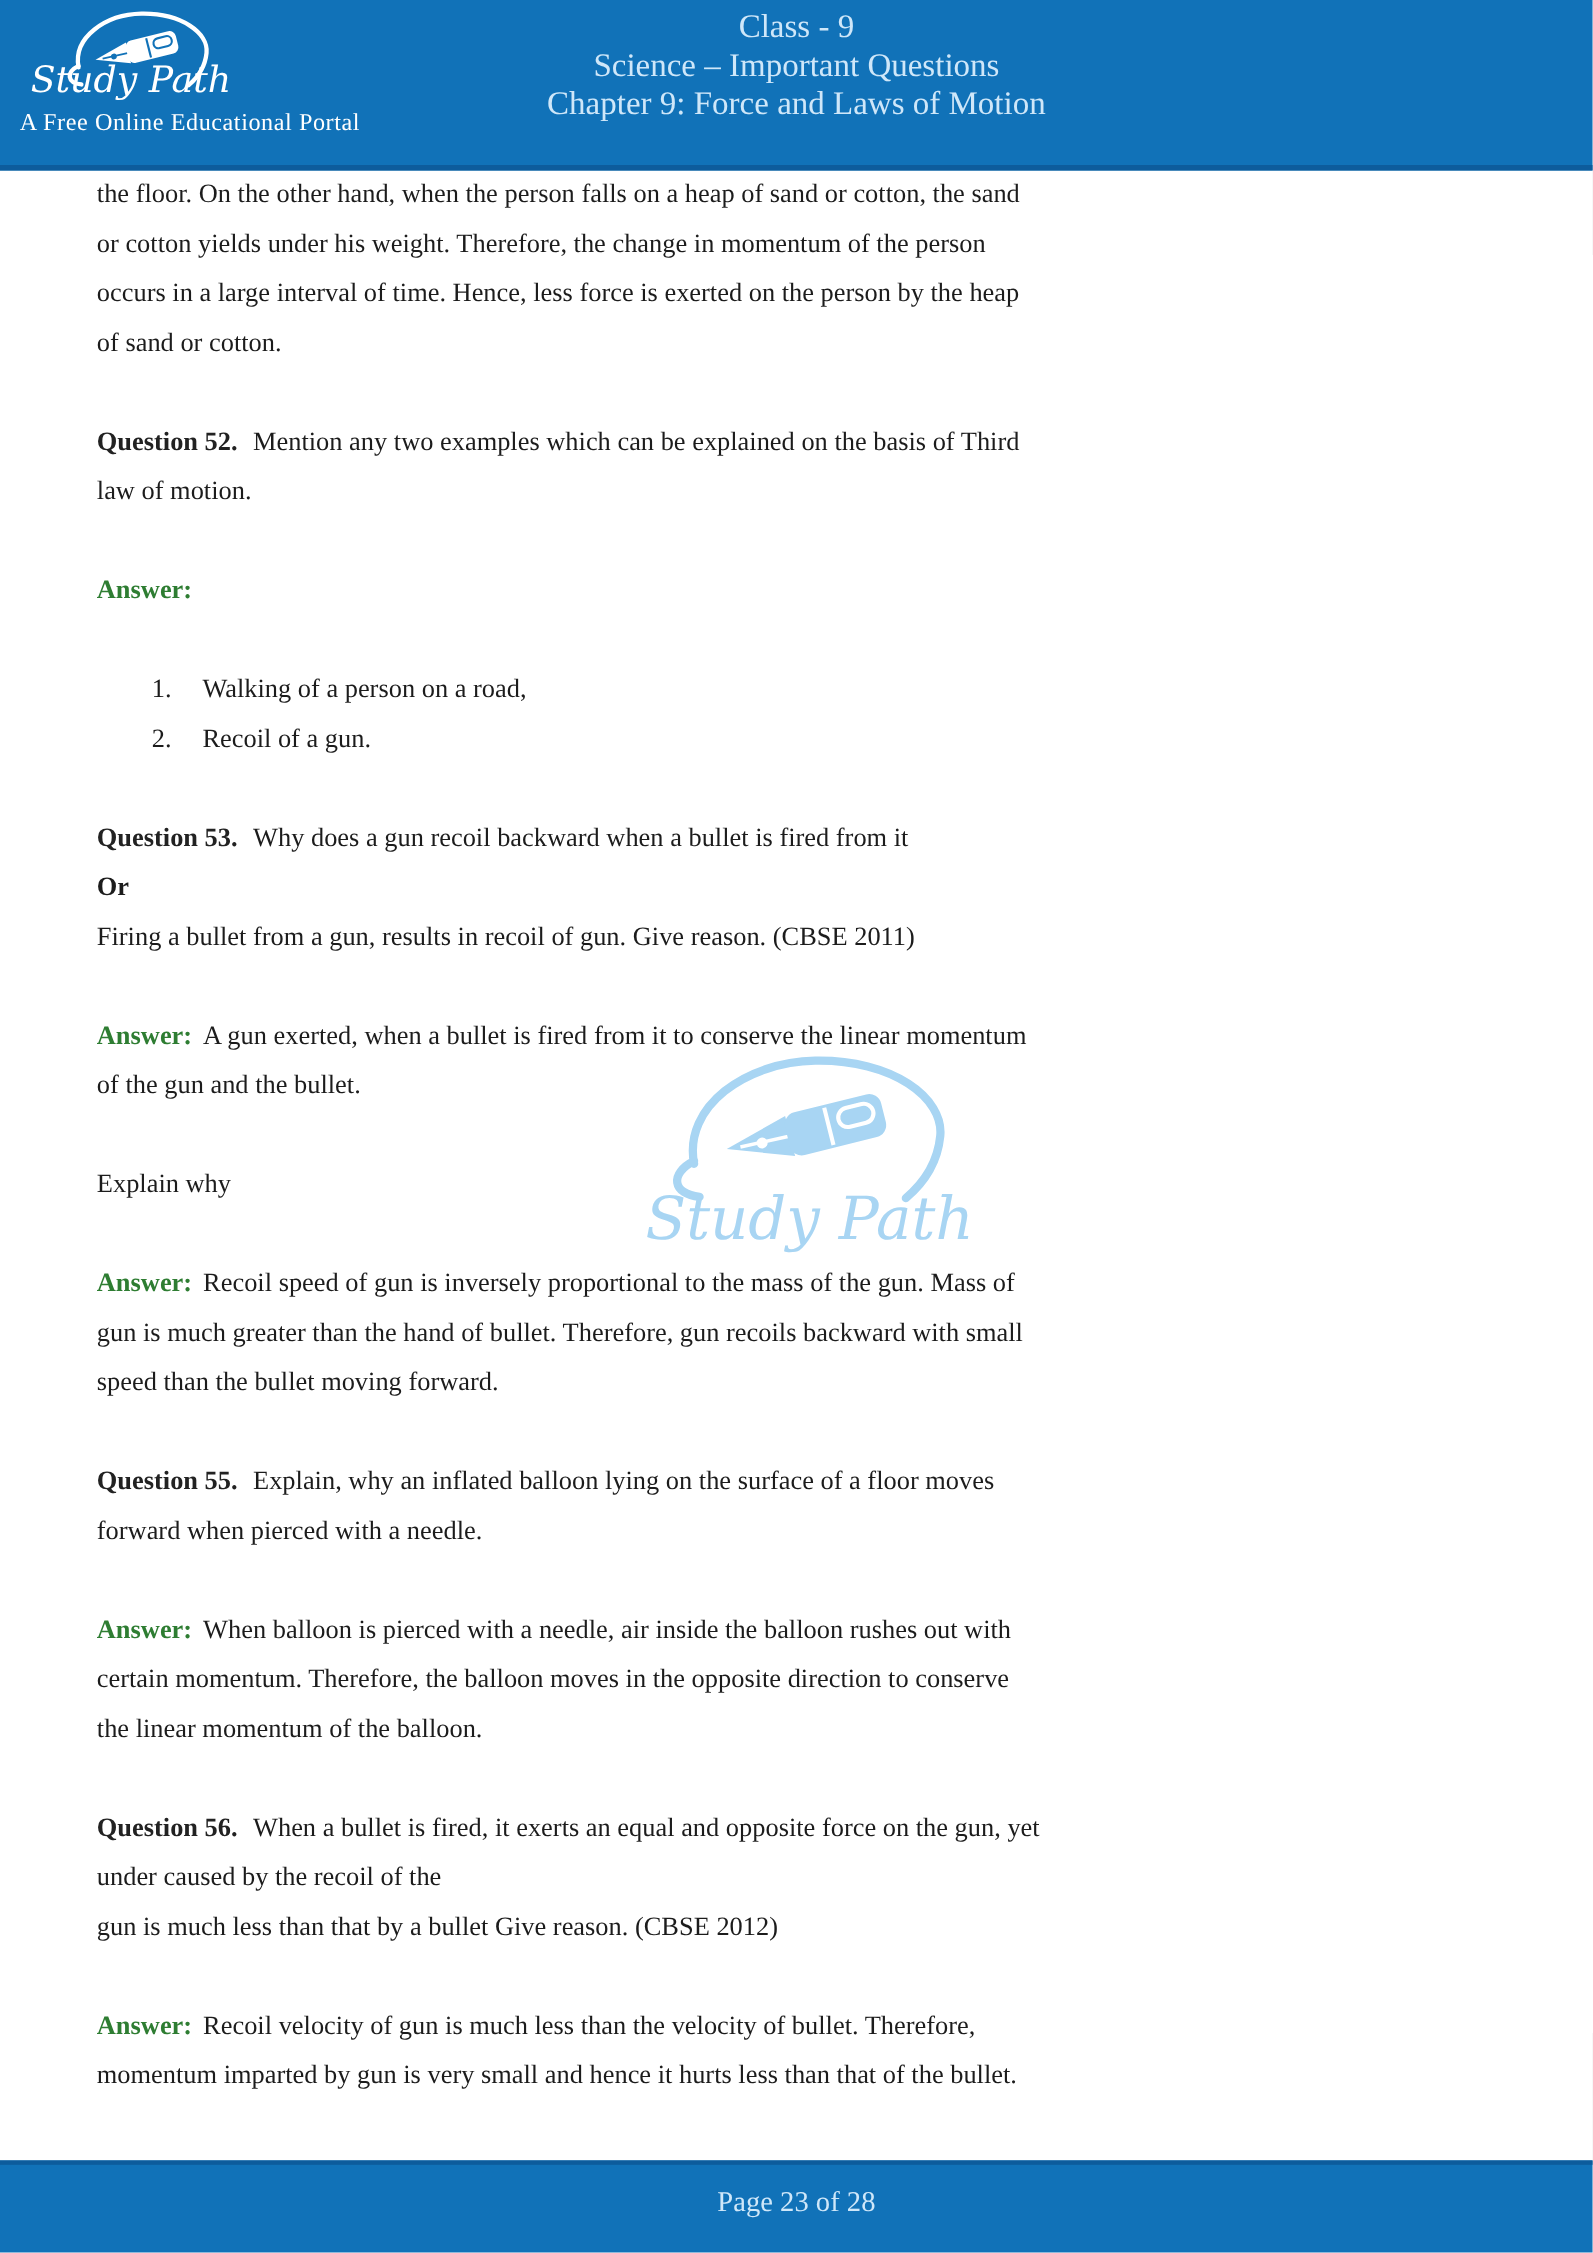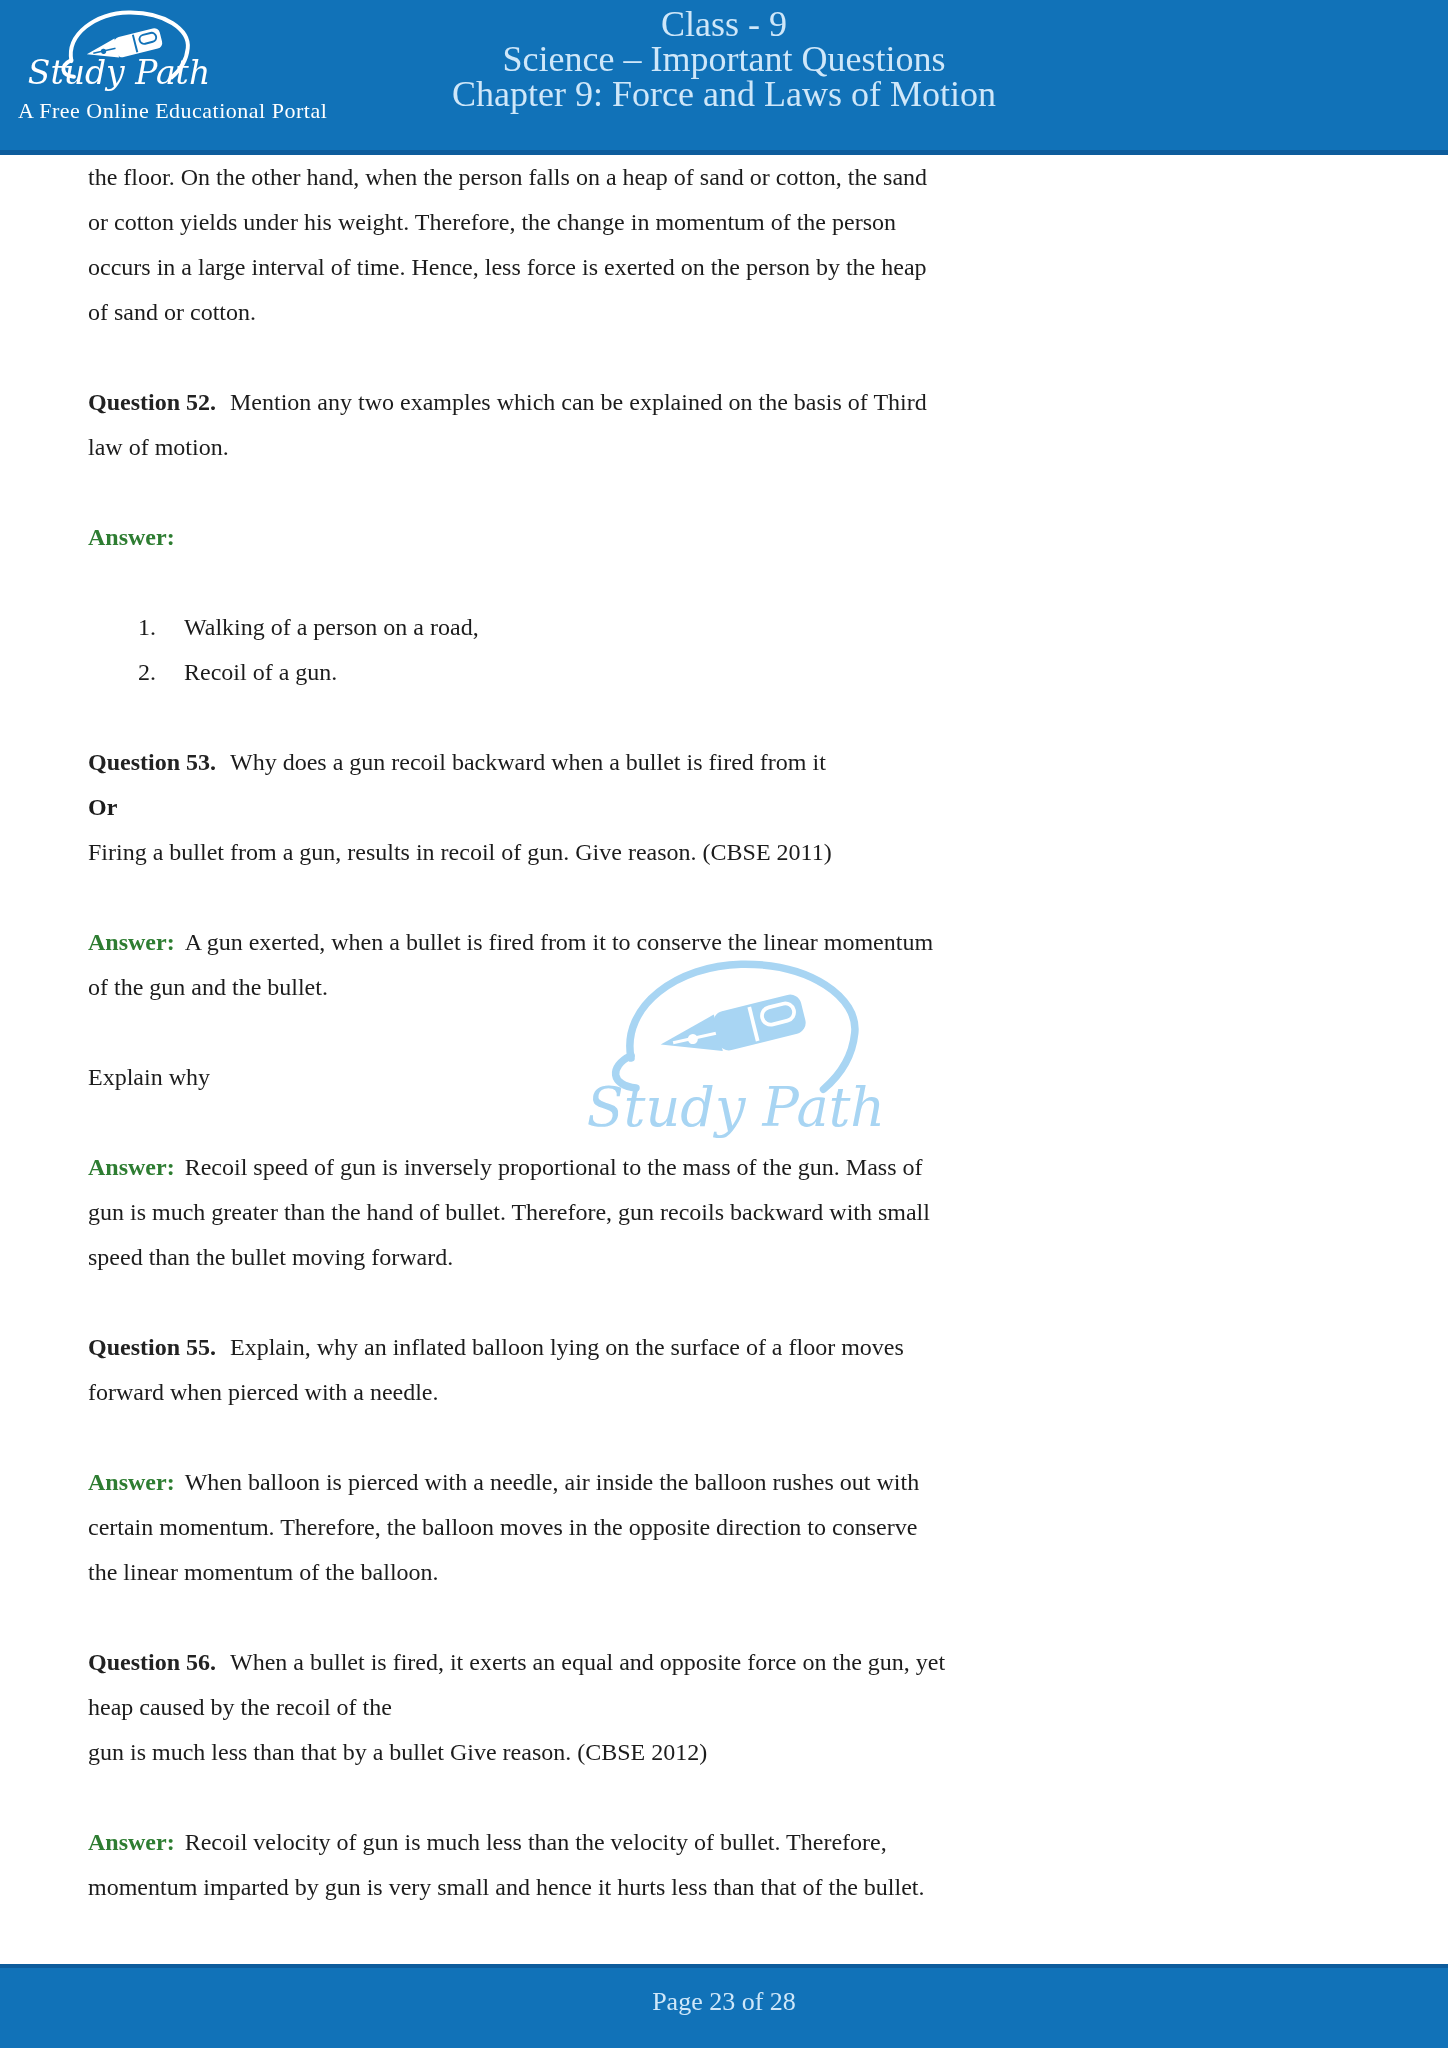--- a/index.html
+++ b/index.html
@@ -7,21 +7,21 @@
     position:relative;width:1448px;height:2048px;background:#ffffff;
     font-family:"Liberation Serif",serif;overflow:hidden;margin:0 auto;
   }
   
   .header{
     position:absolute;top:0;left:0;right:0;height:155px;
     background:#1172b8;border-bottom:5px solid #0d5c9c;box-sizing:border-box;
   }
   .header-titles{
     position:absolute;left:0;right:0;top:7px;text-align:center;
-    color:#cfe7f9;font-size:36px;line-height:35px;
+    color:#cfe7f9;font-size:30px;line-height:35px;
   }
   .logo{position:absolute;left:14px;top:2px;width:320px;height:148px;color:#ffffff;--cut:#1172b8;}
   .logo-mark{position:absolute;left:22px;top:2px;width:180px;height:78px;}
   .logo-script{
     position:absolute;left:0;top:52px;width:210px;text-align:center;
     font-style:italic;font-size:33px;line-height:38px;font-family:"DejaVu Serif",serif;
   }
   .logo-tagline{position:absolute;left:4px;top:96px;font-size:22px;white-space:nowrap;letter-spacing:.5px;}
   
   .watermark{position:absolute;left:568px;top:948px;width:336px;height:245px;color:#a8d5f3;--cut:#ffffff;z-index:1;}
@@ -146,21 +146,21 @@
     </div>
 
     <div class="block">
       <div class="tline"><span class="alabel">Answer:</span><span>When balloon is pierced with a needle, air inside the balloon rushes out with</span></div>
       <div class="tline">certain momentum. Therefore, the balloon moves in the opposite direction to conserve</div>
       <div class="tline">the linear momentum of the balloon.</div>
     </div>
 
     <div class="block">
       <div class="tline"><span class="qlabel">Question 56.</span><span>When a bullet is fired, it exerts an equal and opposite force on the gun, yet</span></div>
-      <div class="tline">heap caused by the recoil of the</div>
+      <div class="tline">under caused by the recoil of the</div>
       <div class="tline">gun is much less than that by a bullet Give reason. (CBSE 2012)</div>
     </div>
 
     <div class="block">
       <div class="tline"><span class="alabel">Answer:</span><span>Recoil velocity of gun is much less than the velocity of bullet. Therefore,</span></div>
       <div class="tline">momentum imparted by gun is very small and hence it hurts less than that of the bullet.</div>
     </div>
 
   </div>
 

